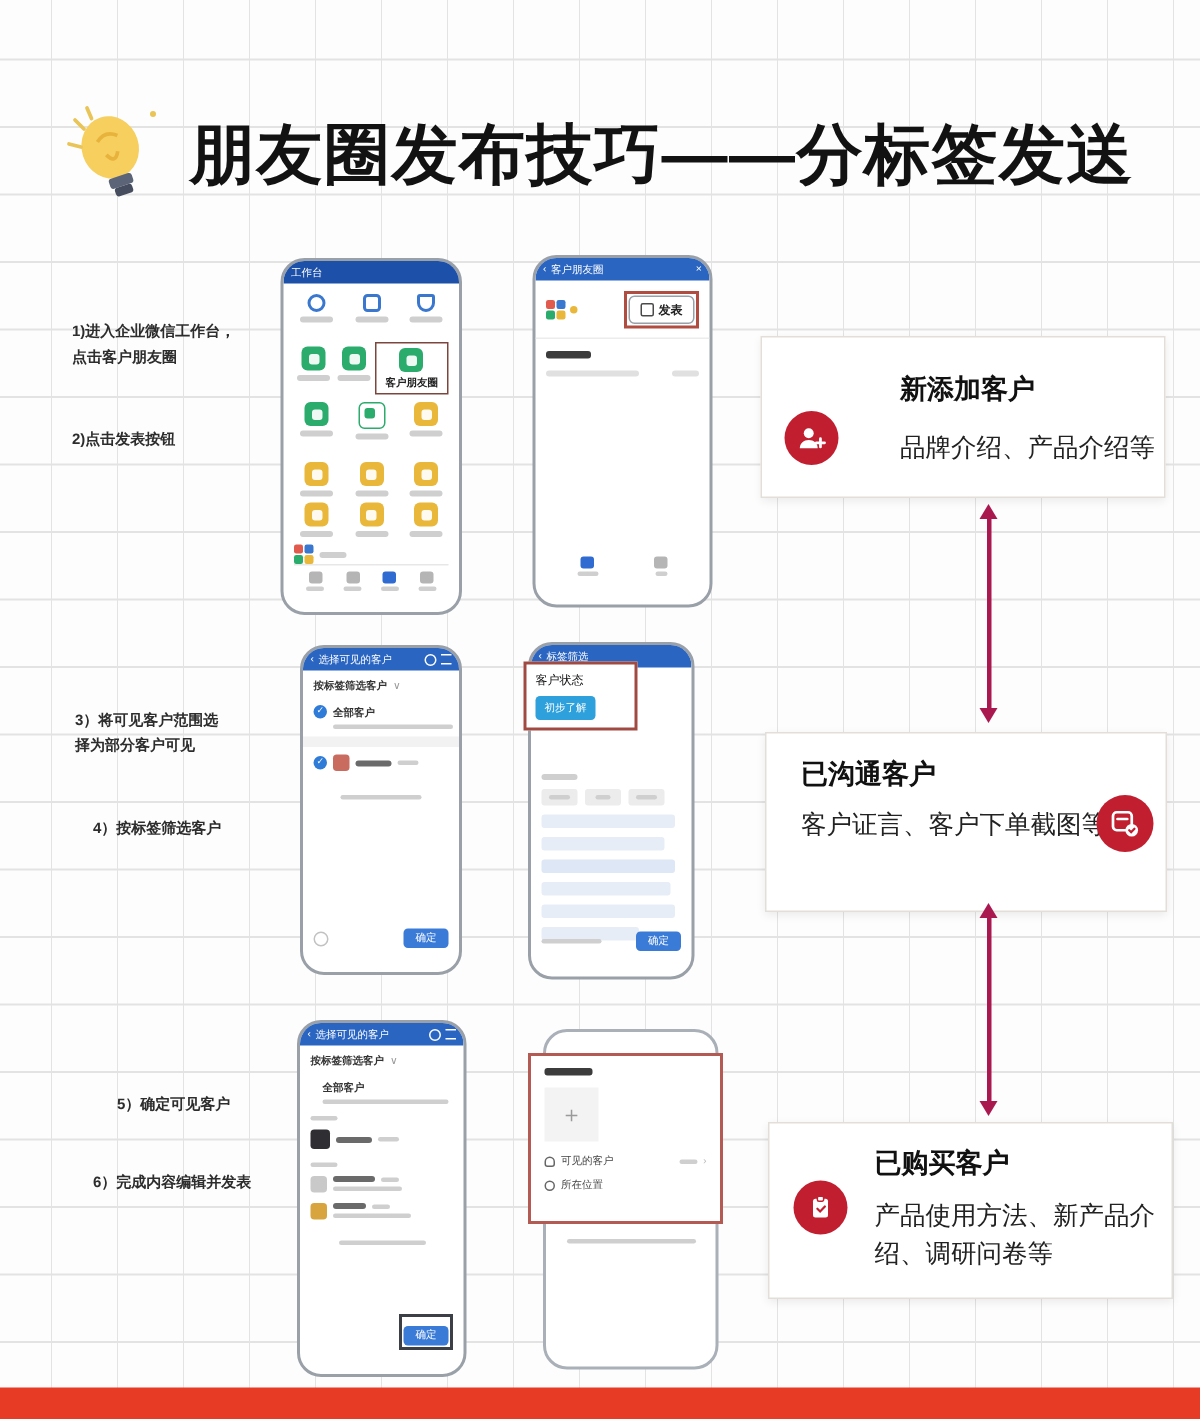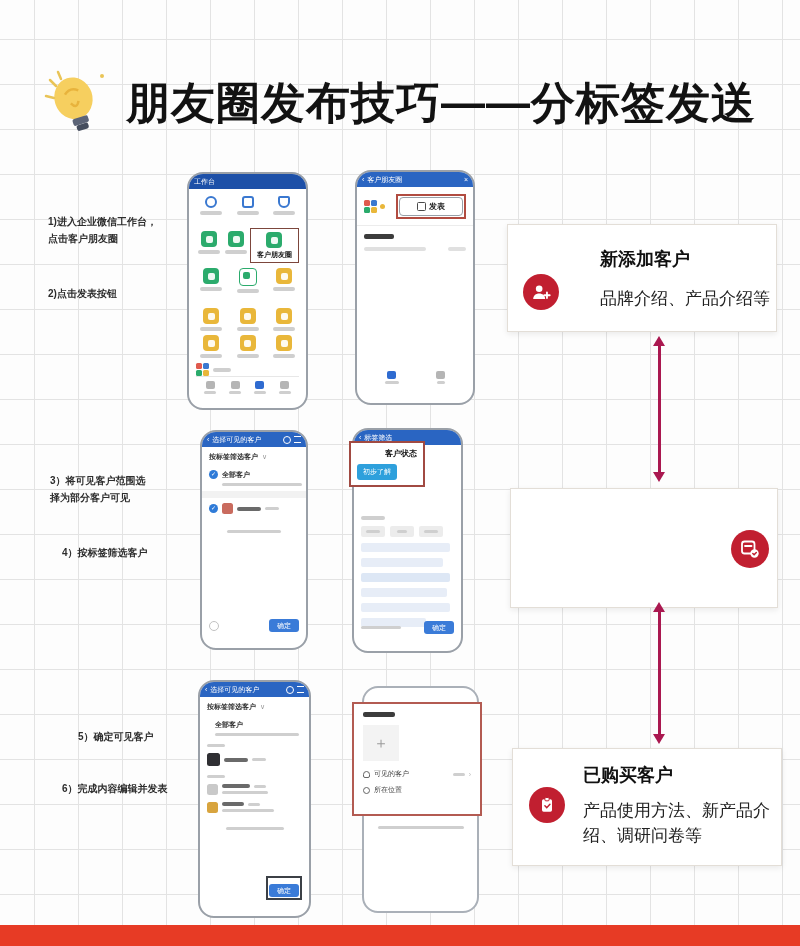--- a/index.html
+++ b/index.html
@@ -42,21 +42,21 @@
   .ni.sq{border-radius:3px;}
   .ni.pin{border-radius:2px 2px 50% 50%;}
   .hl-app{border:1.5px solid #7c463c;background:#fff;padding:3px 2px 2px;display:flex;flex-direction:column;align-items:center;gap:2px;width:48px;margin-top:-3px;}
   .hl-app .lbl{font-size:7px;font-weight:700;color:#222;white-space:nowrap;}
   .tabbar{border-top:1px solid #e7e7e7;display:flex;justify-content:space-around;align-items:center;padding:4px 2px 3px;margin-top:auto;}
   .tb{display:flex;flex-direction:column;align-items:center;gap:2px;}
   .tb i{display:block;width:9px;height:8px;background:#b5b5b5;border-radius:2px;}
   .tb i.on{background:#2f6bd0;}
   
   .pill-hl{border:2px solid #b14c41;padding:1px;background:#fff;}
-  .pub-pill{border:1px solid #98a0a8;border-radius:4px;background:#fff;display:flex;align-items:center;gap:3px;padding:3px 17px;}
+  .pub-pill{border:1px solid #98a0a8;border-radius:4px;background:#fff;display:flex;align-items:center;gap:3px;padding:3px 7px;}
   .pub-pill .gi{width:7px;height:7px;border:1.3px solid #4a4a4a;border-radius:1.5px;}
   .pub-pill .tx{font-size:8px;color:#222;font-weight:600;}
   .cluster{display:grid;grid-template-columns:6px 6px;grid-gap:1px;}
   .cluster i{width:6px;height:6px;border-radius:1.5px;display:block;}
   .dot{width:5px;height:5px;border-radius:50%;background:#e9b73a;}
   
   .chk{width:9px;height:9px;border-radius:50%;background:#2f7bd8;color:#fff;font-size:6px;line-height:9px;text-align:center;flex:0 0 auto;}
   .ava{width:11px;height:11px;border-radius:2.5px;flex:0 0 auto;}
   .sectionstrip{height:7px;background:#f2f2f2;margin:5px -7px;}
   .btn-blue{background:#3a7bd8;color:#fff;font-size:7px;border-radius:3px;padding:3px 8px;line-height:1;}
@@ -328,21 +328,21 @@
         <div class="stripe" style="width:70%;"></div>
       </div>
       <div class="row" style="position:absolute;left:7px;right:7px;bottom:6px;justify-content:space-between;">
         <span class="bar" style="width:40px;height:3px;"></span>
         <span class="btn-blue">确定</span>
       </div>
     </div>
   </div>
 
   <div class="tag-hl" style="left:349px;top:441px;width:60px;">
-    <div style="font-size:8px;font-weight:700;color:#111;margin-left:28px;">客户状态</div>
+    <div style="font-size:8px;font-weight:400;color:#111;">客户状态</div>
     <span class="chip-blue">初步了解</span>
   </div>
 
   <div class="phone" style="left:198px;top:680px;width:113px;height:238px;">
     <div class="ph-head">
       <span>‹</span>
       <span class="ttl">选择可见的客户</span>
       <span class="sp"></span>
       <span style="width:6px;height:6px;border:1.2px solid #fff;border-radius:50%;display:inline-block;"></span>
       <span style="width:7px;height:5px;border-top:1.2px solid #fff;border-bottom:1.2px solid #fff;display:inline-block;"></span>
@@ -427,20 +427,24 @@
     </div>
   </div>
 
   <div class="varrow" style="left:652px;top:336px;height:146px;">
     <span class="tri-up"></span>
       <span class="shaft"></span>
       <span class="tri-dn"></span>
   </div>
 
   <div class="callout" style="left:510px;top:488px;width:268px;height:120px;">
+    <div style="margin-left:23px;padding-top:15px;width:205px;">
+      <div class="c-title">已沟通客户</div>
+      <div class="c-body" style="margin-top:10px;">客户证言、客户下单截图等</div>
+    </div>
     <div class="redcirc" style="right:8px;top:41px;">
       <svg width="24" height="24" viewBox="0 0 24 24">
         <rect x="4" y="4.5" width="12.5" height="12" rx="2.5" fill="none" stroke="#fff" stroke-width="1.8"></rect>
         <path d="M7 9h6.5" stroke="#fff" stroke-width="1.8" stroke-linecap="round"></path>
         <circle cx="16.5" cy="16.5" r="4.2" fill="#fff"></circle>
         <path d="M14.8 16.5l1.3 1.3 2.2-2.3" stroke="#c11f30" stroke-width="1.5" fill="none" stroke-linecap="round"></path>
       </svg>
     </div>
   </div>
 

